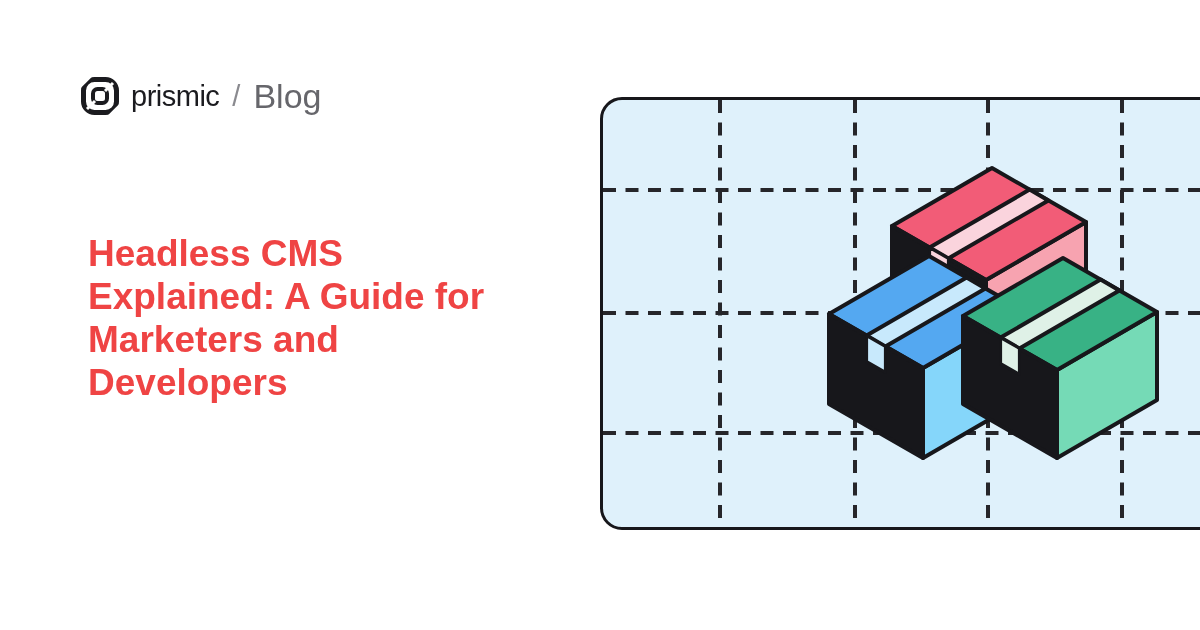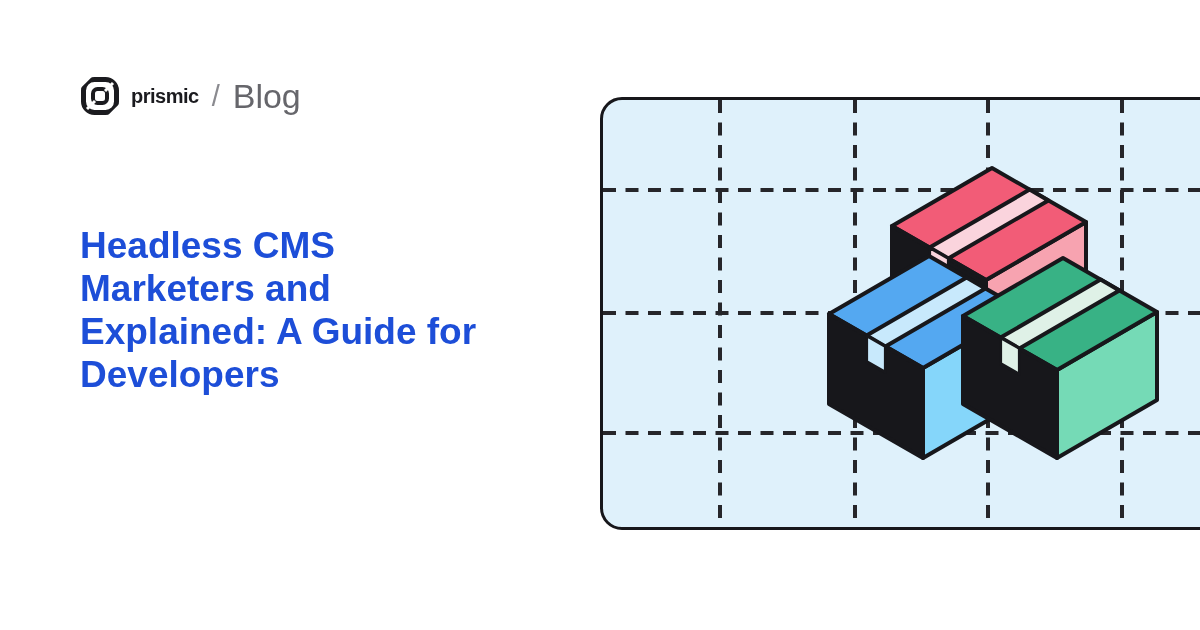--- a/index.html
+++ b/index.html
@@ -11,30 +11,30 @@
     overflow: hidden;
   }
 
   
   .brand {
     position: absolute; left: 80px; top: 76px;
     display: flex; align-items: center; gap: 11px;
   }
   .brand-icon svg { width: 40px; height: 40px; display: block; }
   .brand-name {
-    font-size: 20px; font-weight: 700; color: #1B1B1F; letter-spacing: -0.5px;
+    font-size: 29px; font-weight: 400; color: #1B1B1F; letter-spacing: -0.5px;
   }
   .brand-sep { font-size: 29px; font-weight: 400; color: #8A8A8F; padding: 0 2px; }
   .brand-section { font-size: 34px; font-weight: 400; color: #66666B; }
 
   
   .title {
-    position: absolute; left: 80px; top: 224px; margin: 0;
+    position: absolute; left: 80px; top: 224px; margin: 8px;
     font-size: 37px; line-height: 43px; font-weight: 700;
-    color: #1d4ed8; letter-spacing: 0;
+    color: #ef4444; letter-spacing: 0;
   }
   .title .line { display: block; }
 
   
   .panel {
     position: absolute; left: 600px; top: 97px;
     width: 620px; height: 433px;
     box-sizing: border-box;
     background: #DFF1FB;
     border: 3px solid #17171B;
@@ -66,22 +66,22 @@
         <line x1="7" y1="33" x2="15" y2="25" stroke="#FFFFFF" stroke-width="3"></line>
       </svg>
     </span>
     <span class="brand-name">prismic</span>
     <span class="brand-sep">/</span>
     <span class="brand-section">Blog</span>
   </header>
 
   <h1 class="title">
     <span class="line">Headless CMS</span>
+    <span class="line">Explained: A Guide for</span>
     <span class="line">Marketers and</span>
-    <span class="line">Explained: A Guide for</span>
     <span class="line">Developers</span>
   </h1>
 
   <div class="panel">
     <svg class="scene" viewBox="0 0 614 427">
 
       <line class="grid" x1="117" y1="0" x2="117" y2="427" stroke="#26262A"></line>
       <line class="grid" x1="252" y1="0" x2="252" y2="427" stroke="#26262A"></line>
       <line class="grid" x1="385" y1="0" x2="385" y2="427" stroke="#26262A"></line>
       <line class="grid" x1="519" y1="0" x2="519" y2="427" stroke="#26262A"></line>

